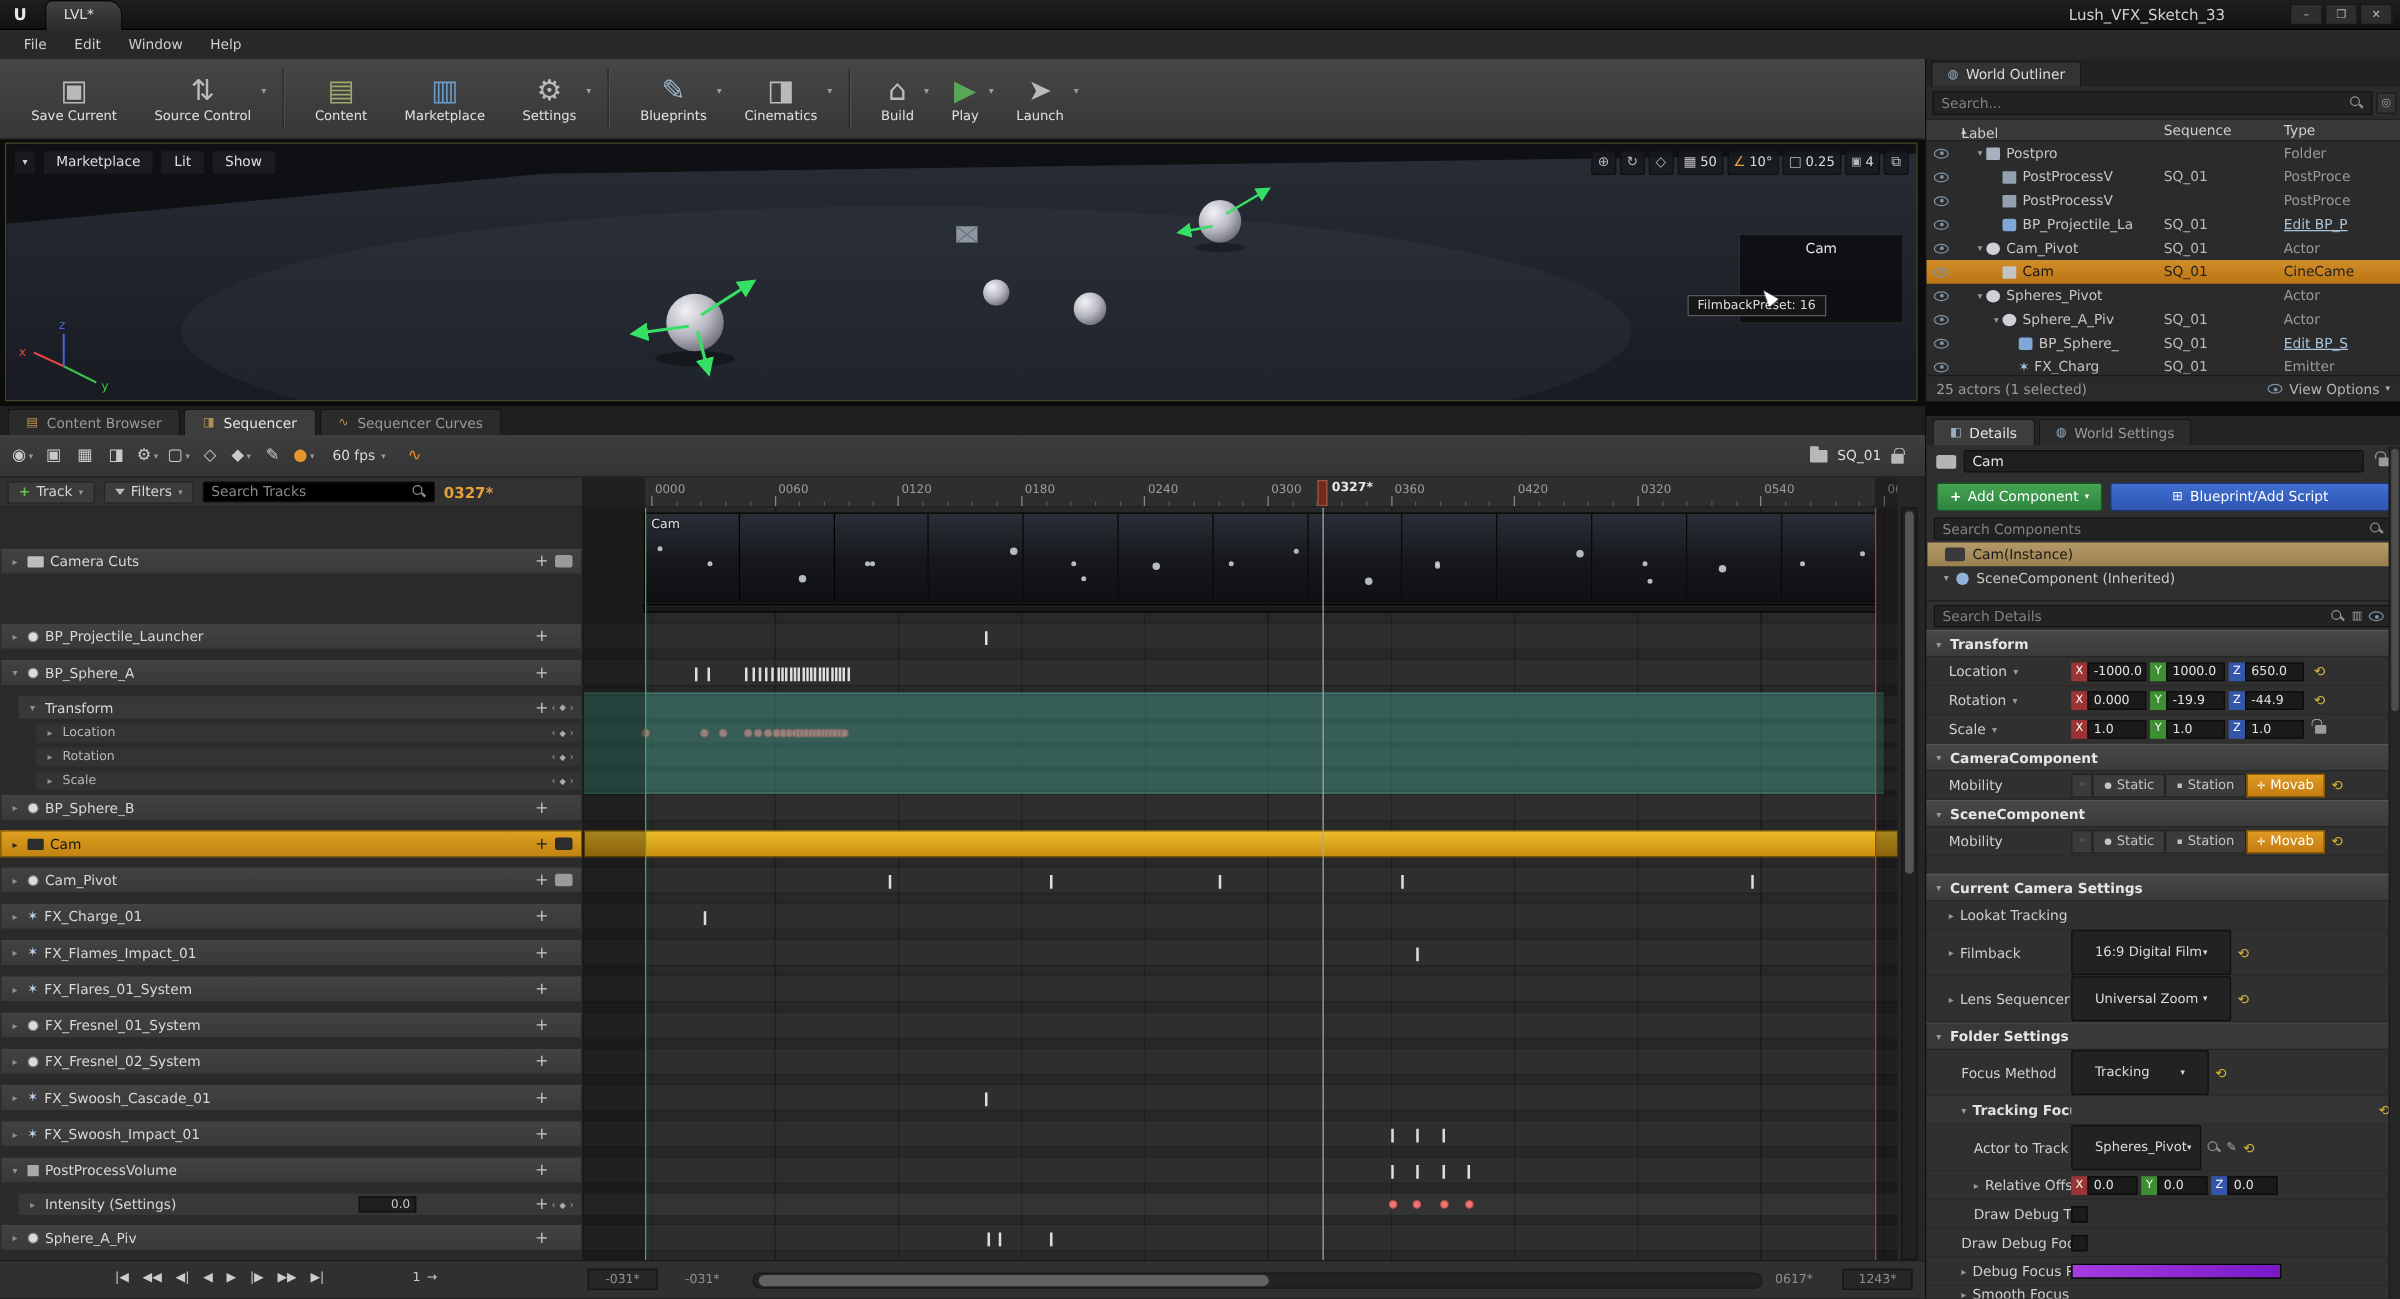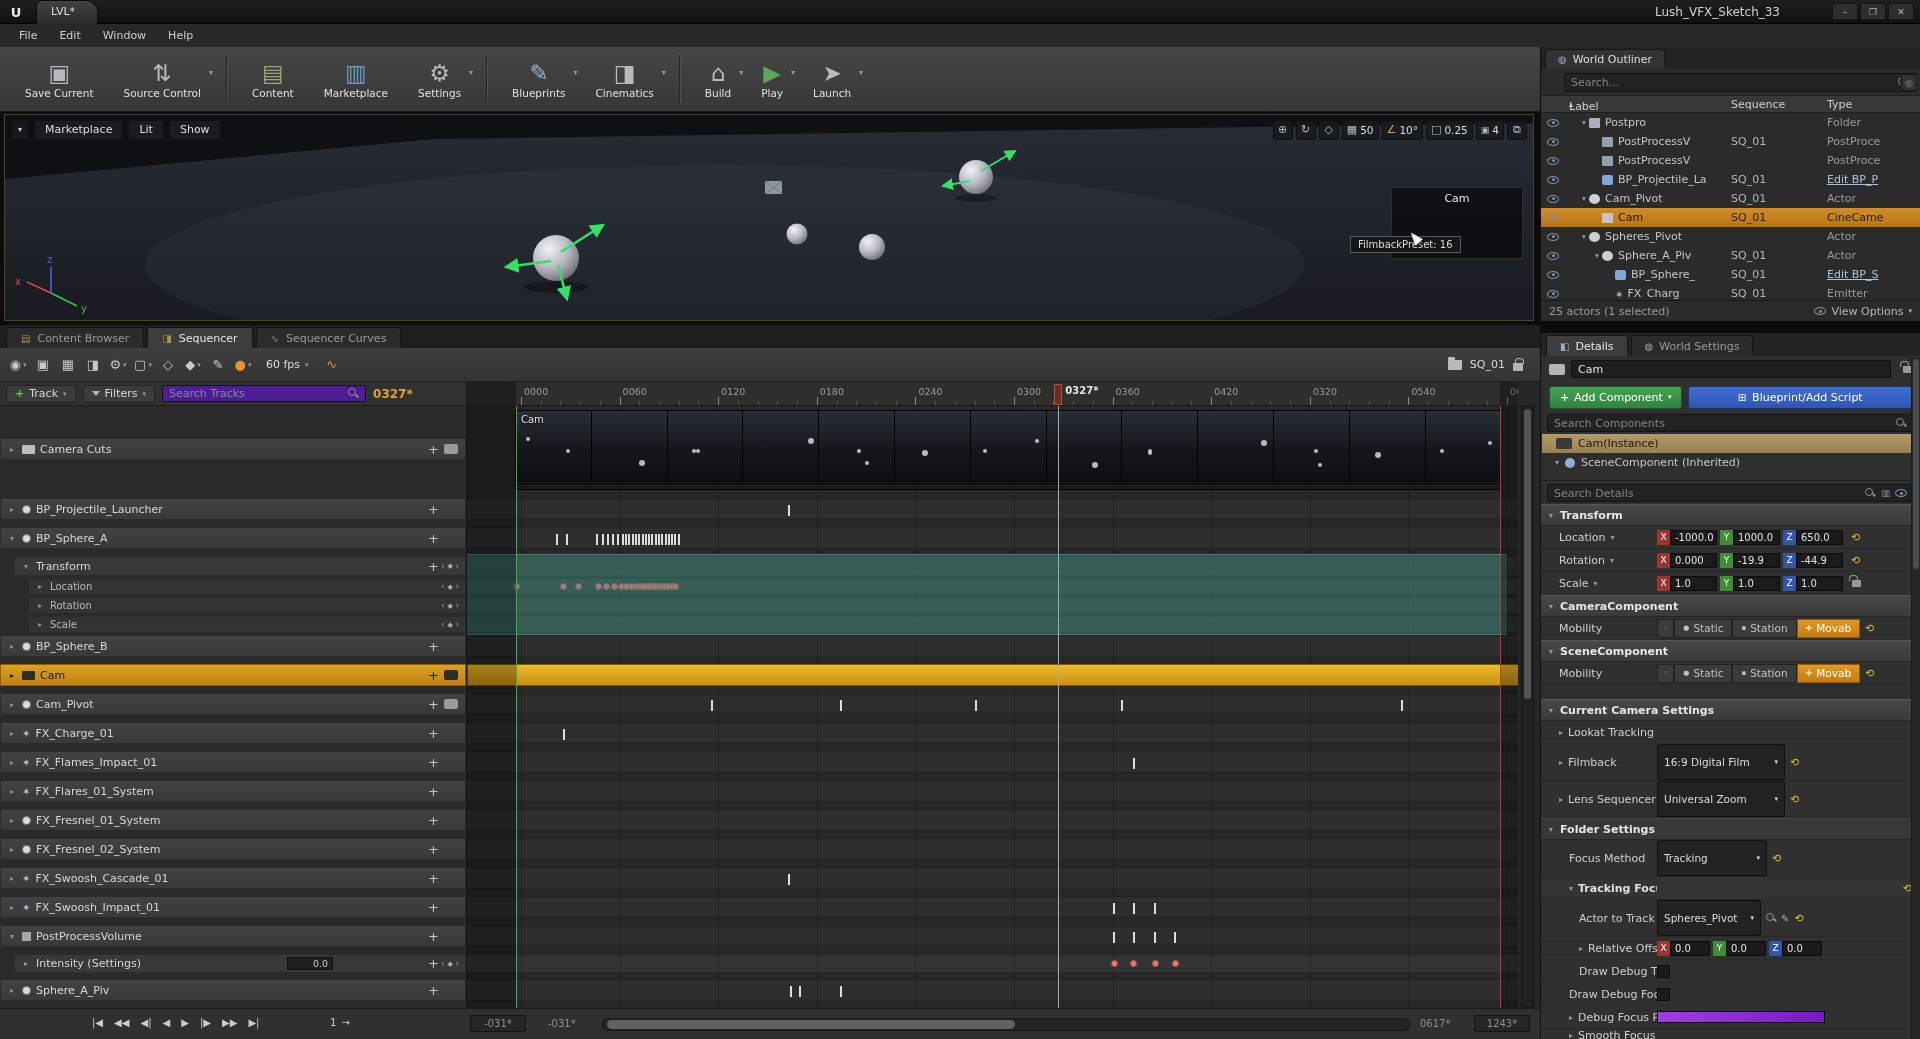--- a/index.html
+++ b/index.html
@@ -30,21 +30,21 @@
 #vp-right{margin-left:auto;display:flex;align-items:center;gap:3px}
 .vp-ico{height:20px;min-width:20px;background:rgba(24,26,29,.85);border:1px solid #101010;border-radius:2px;display:flex;align-items:center;justify-content:center;color:#b8b8b8;font-size:11px;padding:0 4px;gap:3px}
 .vp-num{color:#ddd;font-size:10.5px}
 #vp-cam-overlay{position:absolute;right:10px;top:72px;width:132px;height:72px;background:rgba(8,8,10,.72);border:1px solid #2e2e2e;z-index:4}
 #vp-cam-title{text-align:center;margin-top:4px;color:#e6e6e6;font-size:11px}
 #vp-tooltip{position:absolute;left:-42px;bottom:5px;background:#161616;border:1px solid #5a5a5a;padding:2px 7px;font-size:10px;color:#dcdcdc;white-space:nowrap}
 
 #outliner{left:1540px;top:47px;width:380px;height:274px;background:#2b2b2b;border-left:1px solid #0e0e0e;overflow:hidden}
 #ol-titlebar{position:absolute;left:0;top:0;width:100%;height:22px;background:#222}
 #ol-tab{position:absolute;left:4px;top:2px;height:20px;background:#333;border:1px solid #171717;border-bottom:none;border-radius:3px 3px 0 0;display:flex;align-items:center;gap:6px;padding:0 12px;color:#ddd}
-#ol-search{position:absolute;left:23px;top:26px;width:352px;height:19px;background:#222;border:1px solid #121212;border-radius:2px;display:flex;align-items:center;padding:0 6px;color:#828282;gap:5px}
+#ol-search{position:absolute;left:5px;top:26px;width:352px;height:19px;background:#222;border:1px solid #121212;border-radius:2px;display:flex;align-items:center;padding:0 6px;color:#828282;gap:5px}
 #ol-search .mag{margin-left:auto}
 #ol-extra{position:absolute;right:3px;top:27px;width:16px;height:17px;background:#333;border:1px solid #1a1a1a;color:#999;font-size:9px;display:flex;align-items:center;justify-content:center}
 #ol-cols{position:absolute;left:0;top:48px;width:100%;height:18px;background:#383838;border-top:1px solid #202020;border-bottom:1px solid #202020;color:#cfcfcf}
 #ol-cols span{position:absolute;top:2px}
 #outliner-rows{position:absolute;left:0;top:66px;width:100%;height:186px;overflow:hidden}
 .orow{position:absolute;left:0;width:380px;height:19px;display:flex;align-items:center;color:#c6c6c6}
 .orow.sel{background:linear-gradient(#d28d2b,#ba7412);color:#161616}
 .oarrow{width:10px;font-size:7.5px;color:#9a9a9a;text-align:center}
 .orow.sel .oarrow{color:#222}
 .eye{width:12px;height:8px;border:1px solid #7d93a8;border-radius:50%;position:relative;margin:0 5px 0 6px;flex:none}
@@ -77,21 +77,21 @@
 #seq-right{margin-left:auto;display:flex;align-items:center;gap:8px;padding-right:10px;color:#ddd}
 .folder{width:14px;height:10px;background:#b9b9b9;border-radius:1px;position:relative}
 .folder::before{content:"";position:absolute;top:-3px;left:0;width:7px;height:3px;background:#b9b9b9;border-radius:1px 1px 0 0}
 .lockico{width:10px;height:8px;background:#b5b5b5;border-radius:1px;position:relative;margin-top:4px}
 .lockico::before{content:"";position:absolute;left:1.5px;top:-5px;width:7px;height:5px;border:1.5px solid #b5b5b5;border-bottom:none;border-radius:4px 4px 0 0}
 #seq-header-left{position:absolute;left:0;top:57px;width:466px;height:24px;background:#313131;border-bottom:1px solid #1d1d1d;display:flex;align-items:center;gap:7px;padding:0 6px}
 .hbtn{display:flex;align-items:center;gap:5px;background:#3c3c3c;border:1px solid #242424;border-radius:2px;height:18px;padding:0 8px;color:#d6d6d6}
 .gplus{color:#64c850;font-weight:bold}
 .hdd{font-size:7px;color:#999}
 .funnel{width:0;height:0;border-left:4px solid transparent;border-right:4px solid transparent;border-top:5px solid #b8b8b8;display:inline-block}
-#seq-search{width:204px;height:17px;background:#4c1d95;border:1px solid #141414;border-radius:2px;display:flex;align-items:center;padding:0 6px;color:#8a8a8a;gap:4px}
+#seq-search{width:186px;height:17px;background:#000000;border:1px solid #141414;border-radius:2px;display:flex;align-items:center;padding:0 6px;color:#8a8a8a;gap:4px}
 #seq-search .mag{margin-left:auto}
 .cur-time{color:#e3a13a;font-weight:bold;font-size:12px}
 #seq-ruler{position:absolute;left:466px;top:57px;width:1052px;height:24px;background:#2e2e2e;border-bottom:1px solid #1b1b1b;border-left:1px solid #181818;overflow:hidden}
 .rlabel{position:absolute;top:4px;font-size:9.5px;color:#9c9c9c}
 .rtick{position:absolute;bottom:0;width:1px;background:#565656}
 .rtick.major{height:8px;background:#8a8a8a}
 .rtick.minor{height:4px}
 .rdim{position:absolute;top:0;height:24px;background:rgba(0,0,0,.3)}
 #ph-handle{position:absolute;top:2px;width:8px;height:21px;background:#6e2c1e;border:1px solid #a05540;z-index:3}
 #ph-label{position:absolute;top:3px;font-size:10px;color:#e6e6e6;font-weight:bold;z-index:3}
@@ -169,21 +169,21 @@
 .chip.cx{background:#9b3434}.chip.cy{background:#3e8e33}.chip.cz{background:#3356aa}
 .vnum{width:47px;height:15px;background:#1a1a1a;border:1px solid #0b0b0b;color:#e2e2e2;font-size:10px;display:flex;align-items:center;padding-left:4px;margin-right:3px}
 .vnum.small{width:40px}
 .reset{color:#d8b93c;font-size:11px;margin-left:5px}
 .lockopen{width:9px;height:7px;background:#9a9a9a;border-radius:1px;position:relative;margin-left:6px}
 .lockopen::before{content:"";position:absolute;left:-3px;top:-5px;width:7px;height:5px;border:1.5px solid #9a9a9a;border-bottom:none;border-radius:4px 4px 0 0}
 .seg{display:flex}
 .seg>div{height:19px;padding:0 8px;background:#3b3b3b;border:1px solid #222;display:flex;align-items:center;gap:4px;color:#c2c2c2;font-size:10.5px}
 .seg .segico{padding:0 5px;color:#9a9a9a;font-size:9px}
 .seg .on{background:linear-gradient(#e09a24,#c47c10);color:#fff;border-color:#8a5c08}
-.ddl{height:36px;background:#222;border:1px solid #0f0f0f;display:flex;align-items:center;justify-content:space-between;padding:0 6px;color:#dcdcdc;font-size:10.5px;border-radius:2px}
+.ddl{height:36px;background:#222;border:1px solid #0f0f0f;display:flex;align-items:center;justify-content:space-between;padding:0 18px;color:#dcdcdc;font-size:10.5px;border-radius:2px}
 .chk{width:13px;height:13px;background:#1c1c1c;border:1px solid #090909}
 .colorbar{width:168px;height:12px;background:linear-gradient(90deg,#a43ce0,#7a18c8);border:1px solid #000}
 #dscroll{position:absolute;right:0;top:24px;width:9px;height:682px;background:#262626;border-left:1px solid #1a1a1a}
 #dscroll div{margin:2px 1px;height:210px;background:#4c4c4c;border-radius:3px}
 .mag{width:11px;height:11px;position:relative;display:inline-block;flex:none}
 .mag::before{content:"";position:absolute;left:0;top:0;width:6px;height:6px;border:1.5px solid #8e8e8e;border-radius:50%}
 .mag::after{content:"";position:absolute;left:6.5px;top:6.5px;width:4px;height:1.5px;background:#8e8e8e;transform:rotate(45deg)}
 .cursor-arrow{position:absolute;z-index:6;width:0;height:0;border-left:5px solid transparent;border-right:5px solid transparent;border-bottom:13px solid #fff;transform:rotate(-40deg);filter:drop-shadow(1px 1px 1px #000)}
 </style>
 </head>

